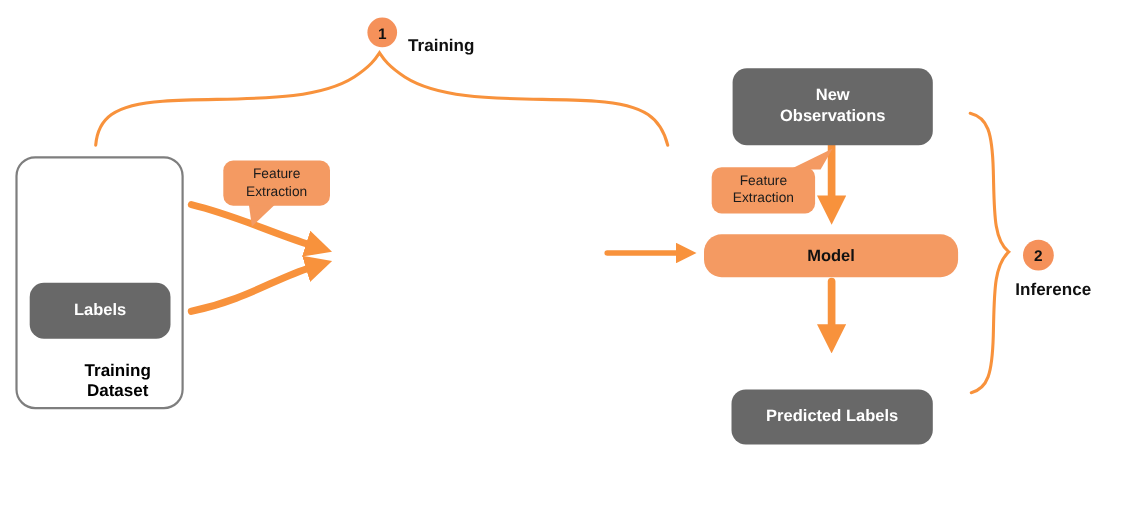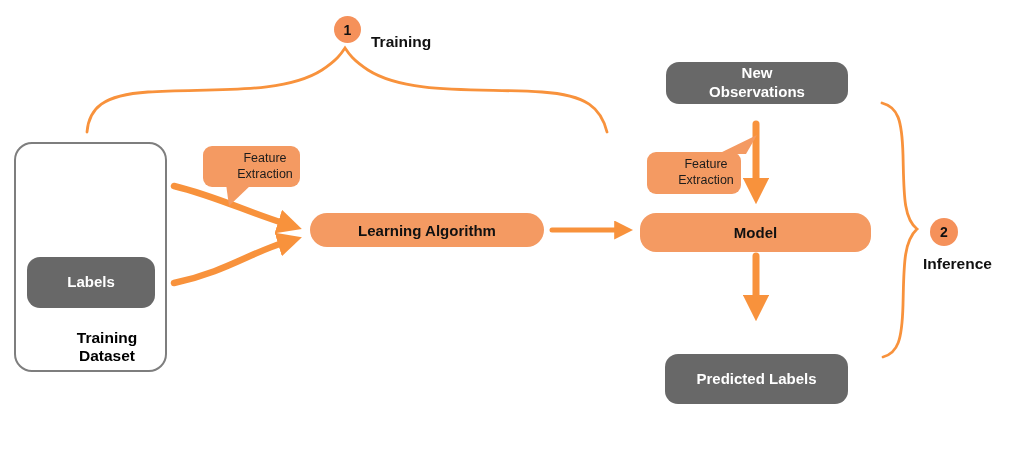--- a/index.html
+++ b/index.html
@@ -7,21 +7,21 @@
     position:relative;
     width:1019px;height:474px;
     background:#ffffff;
     font-family:"Liberation Sans", sans-serif;
     overflow:hidden;
   }
   svg.connectors{position:absolute;left:0;top:0;z-index:1;}
   .node{position:absolute;z-index:2;box-sizing:border-box;display:flex;align-items:center;justify-content:center;text-align:center;}
   .gray-box{background:#686868;color:#ffffff;font-weight:bold;font-size:15px;border-radius:13px;line-height:1.25;}
   .orange-pill{background:#F49A62;color:#111111;font-weight:bold;font-size:15px;border-radius:17px;}
-  .callout{background:#F49A62;color:#1c1c1c;font-weight:500;font-size:12.5px;border-radius:9px;line-height:1.25;justify-content:flex-end;}
+  .callout{background:#F49A62;color:#1c1c1c;font-weight:500;font-size:12.5px;border-radius:9px;line-height:1.25;}
   .group-frame{border:2px solid #7E7E7E;border-radius:18px;background:#ffffff;z-index:1;}
   .group-caption{color:#000000;font-weight:bold;font-size:15.5px;}
   .step-badge{background:#F5915A;color:#111111;font-weight:bold;font-size:14px;border-radius:50%;}
   .step-label{color:#111111;font-weight:bold;font-size:15.5px;}
   .inner-wrap{display:inline-block;}
 </style>
 </head>
 <body>
 
 <div class="canvas">
@@ -67,29 +67,26 @@
   <div class="node gray-box" style="left:27px;top:257px;width:128px;height:51px;">
     <span>Labels</span>
   </div>
 
   <div class="node group-caption" style="left:14px;top:337px;width:153px;height:20px;padding-left:33px;">Training Dataset</div>
 
   <div class="node callout" style="left:203px;top:146px;width:97px;height:41px;">
     <span class="inner-wrap" style="width:70px;">Feature Extraction</span>
   </div>
 
-  <div class="node orange-pill" style="left:310px;top:213px;width:234px;height:34px;">
-    <span>Learning Algorithm</span>
-  </div>
 
   <div class="node orange-pill" style="left:640px;top:213px;width:231px;height:39px;border-radius:16px;">
     <span>Model</span>
   </div>
 
-  <div class="node gray-box" style="left:666px;top:62px;width:182px;height:42px;">
+  <div class="node gray-box" style="left:666px;top:62px;width:182px;height:70px;">
     <span class="inner-wrap" style="width:110px;">New Observations</span>
   </div>
 
   <div class="node callout" style="left:647px;top:152px;width:94px;height:42px;">
     <span class="inner-wrap" style="width:70px;">Feature Extraction</span>
   </div>
 
   <div class="node gray-box" style="left:665px;top:338px;width:183px;height:50px;margin-top:16px;">
     <span>Predicted Labels</span>
   </div>

